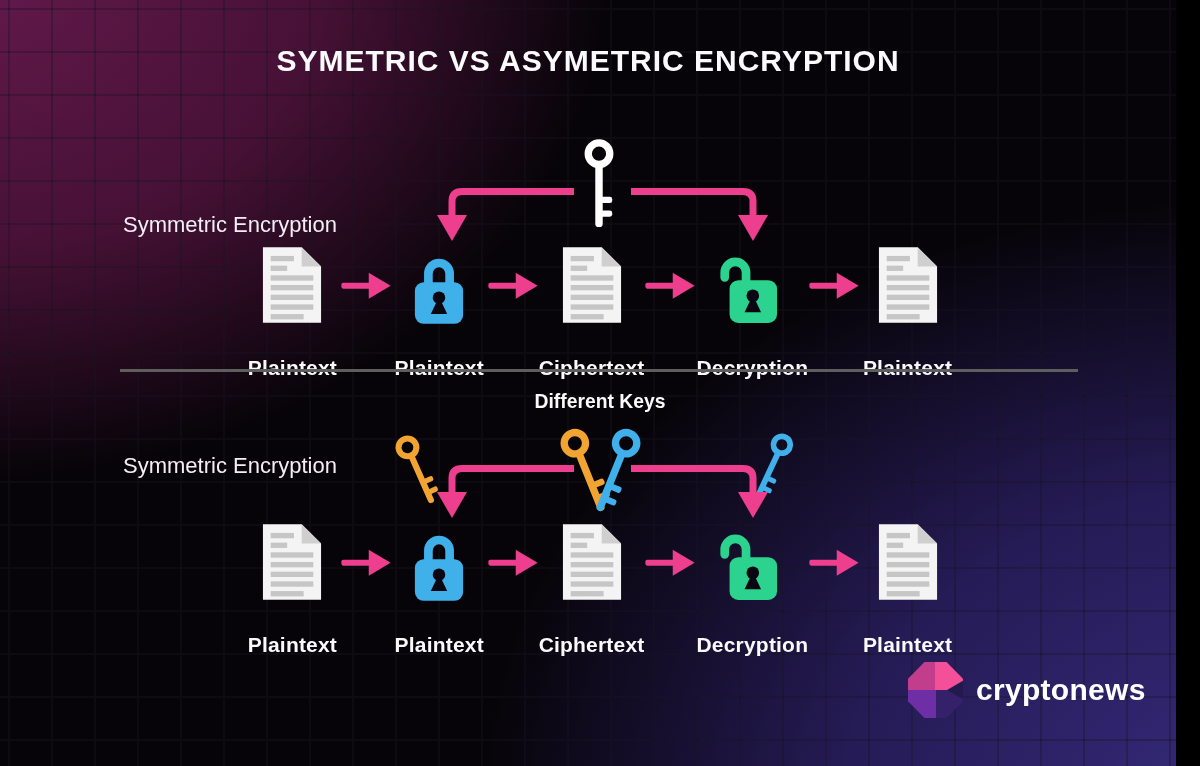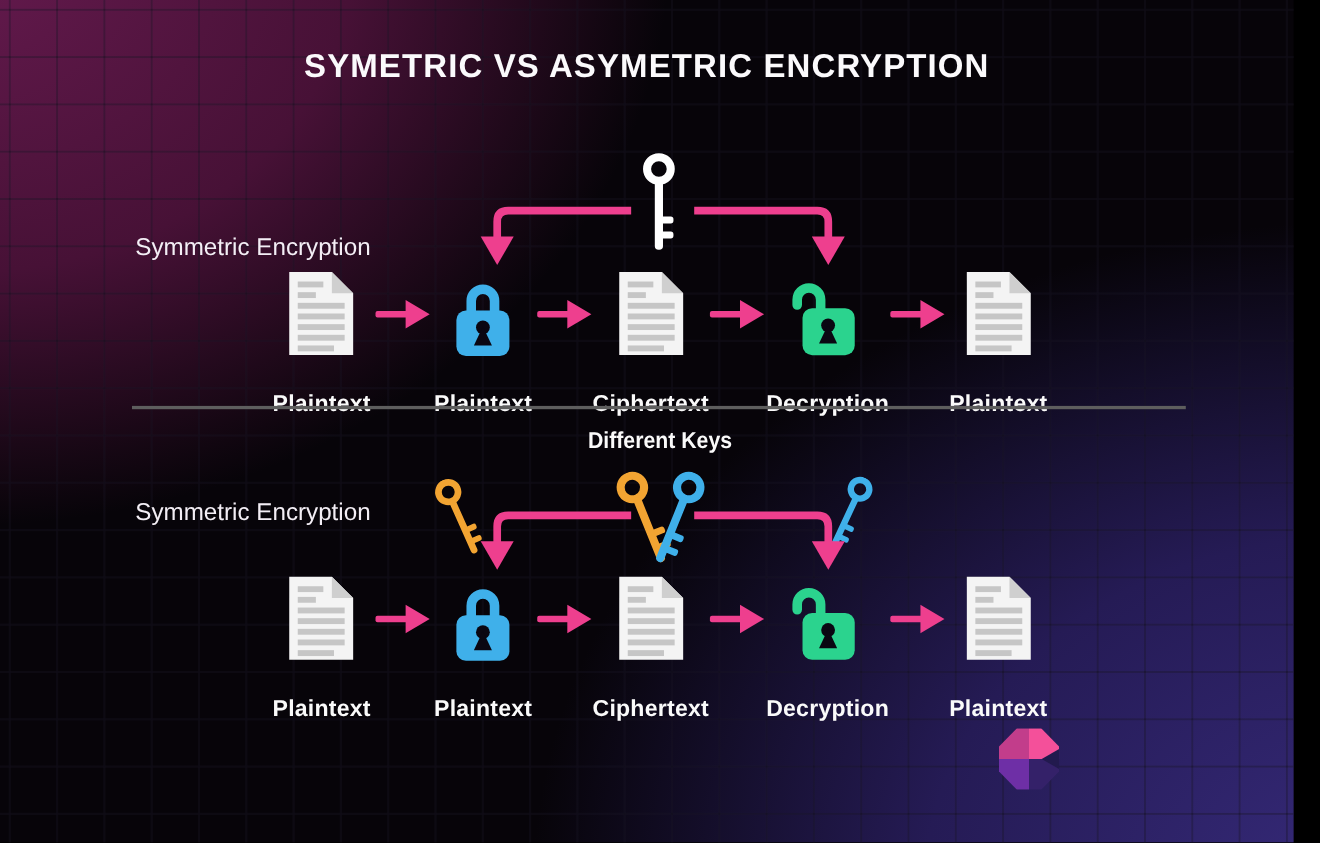--- a/index.html
+++ b/index.html
@@ -275,15 +275,16 @@
           <svg class="icon-doc" viewBox="0 0 64 82">
             <use href="#sym-doc"></use>
           </svg>
         </div>
       <div class="cell-label">Plaintext</div>
     </div>
   </div>
 
   <div class="brand">
     <div class="brand-mark"></div>
+    <div class="brand-name">cryptonews</div>
   </div>
 
 </div>
 
 </body></html>

